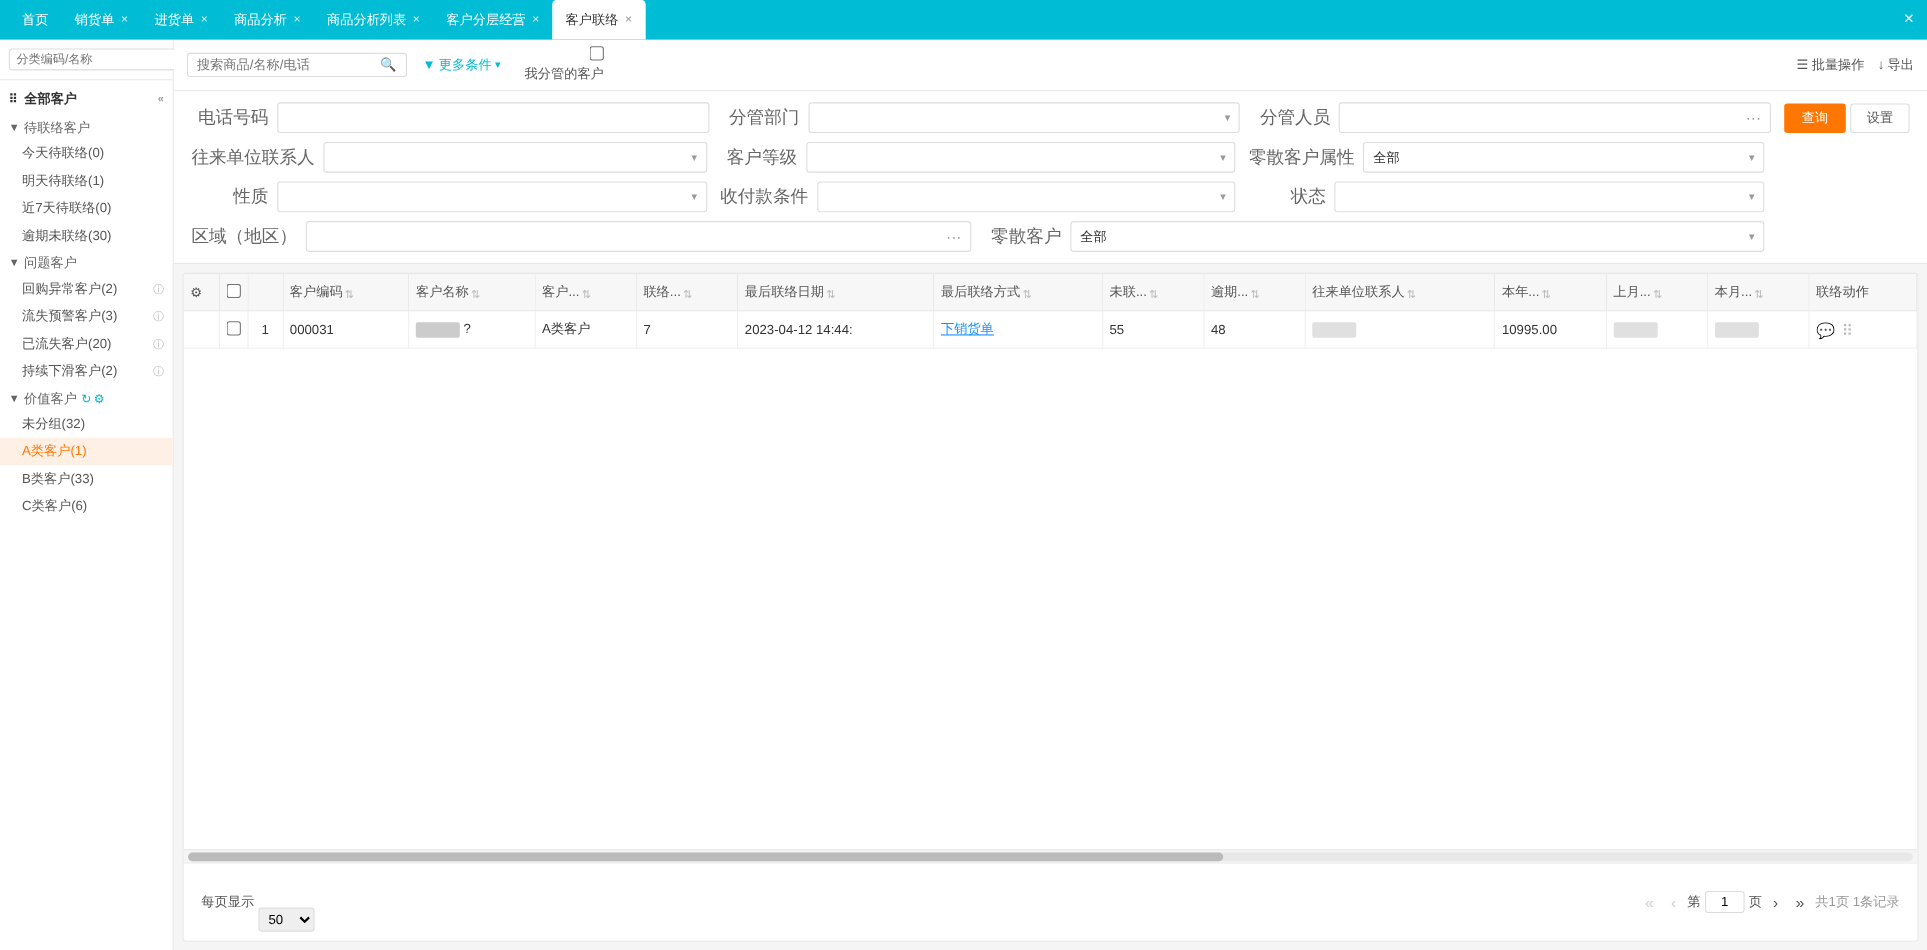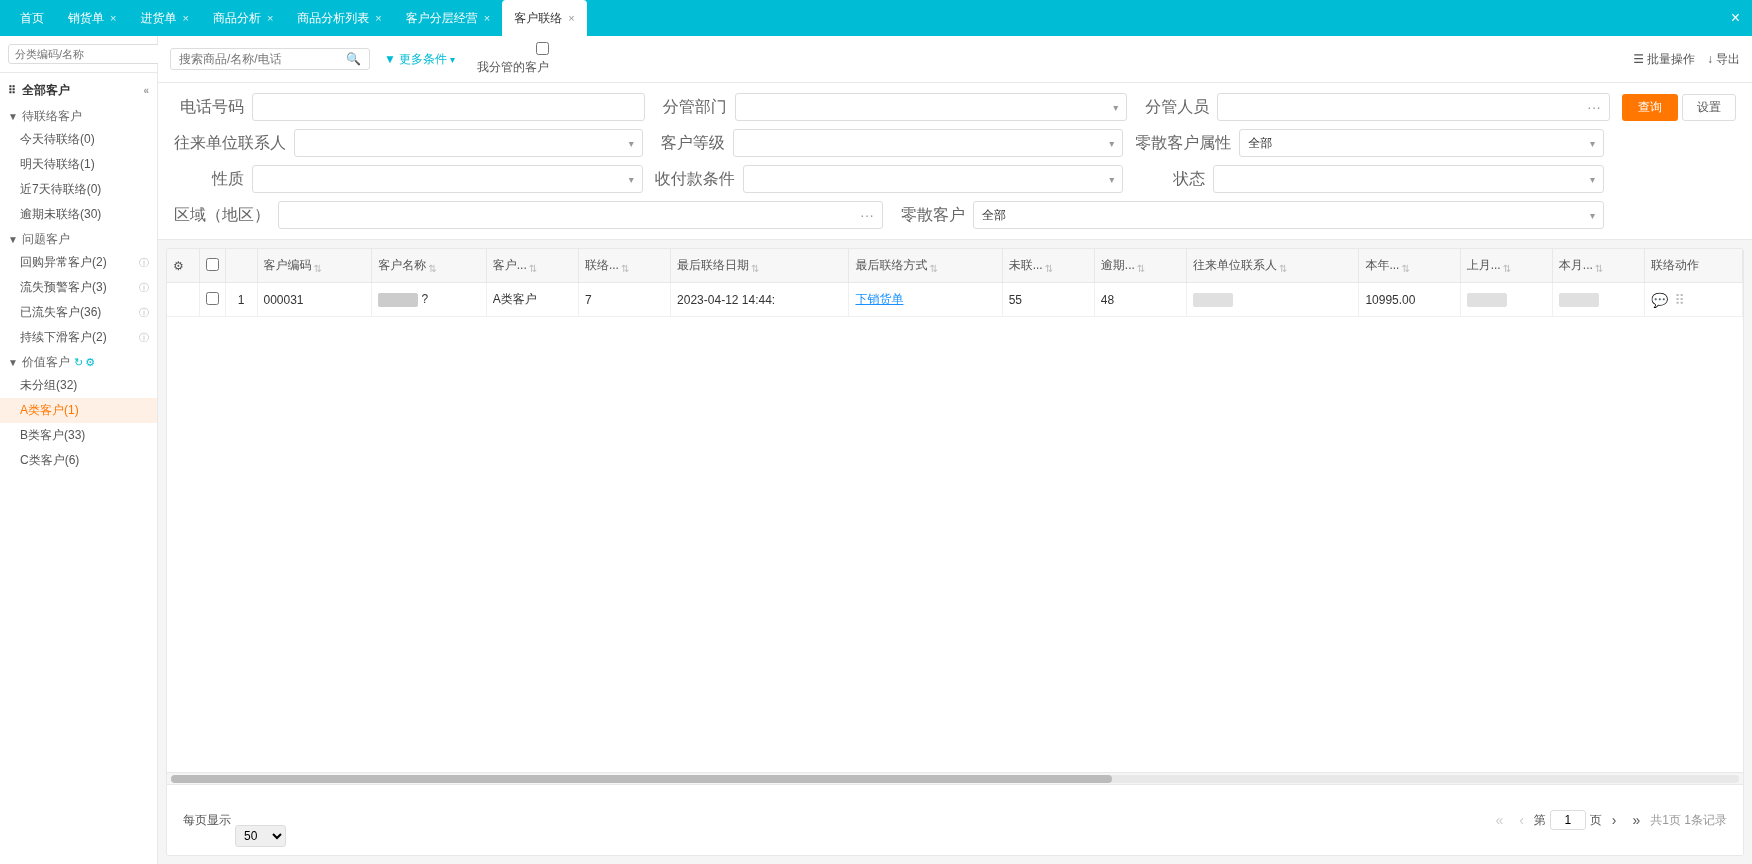--- a/index.html
+++ b/index.html
@@ -563,21 +563,21 @@
       </div>
       <div class="sidebar-item-row">
         <span>回购异常客户(2)</span>
         <span class="info-icon">ⓘ</span>
       </div>
       <div class="sidebar-item-row">
         <span>流失预警客户(3)</span>
         <span class="info-icon">ⓘ</span>
       </div>
       <div class="sidebar-item-row">
-        <span>已流失客户(36)</span>
+        <span>已流失客户(20)</span>
         <span class="info-icon">ⓘ</span>
       </div>
       <div class="sidebar-item-row">
         <span>持续下滑客户(2)</span>
         <span class="info-icon">ⓘ</span>
       </div>
 
       <div class="sidebar-group-label">
         <span class="arrow">▼</span>
         <span>价值客户</span>

